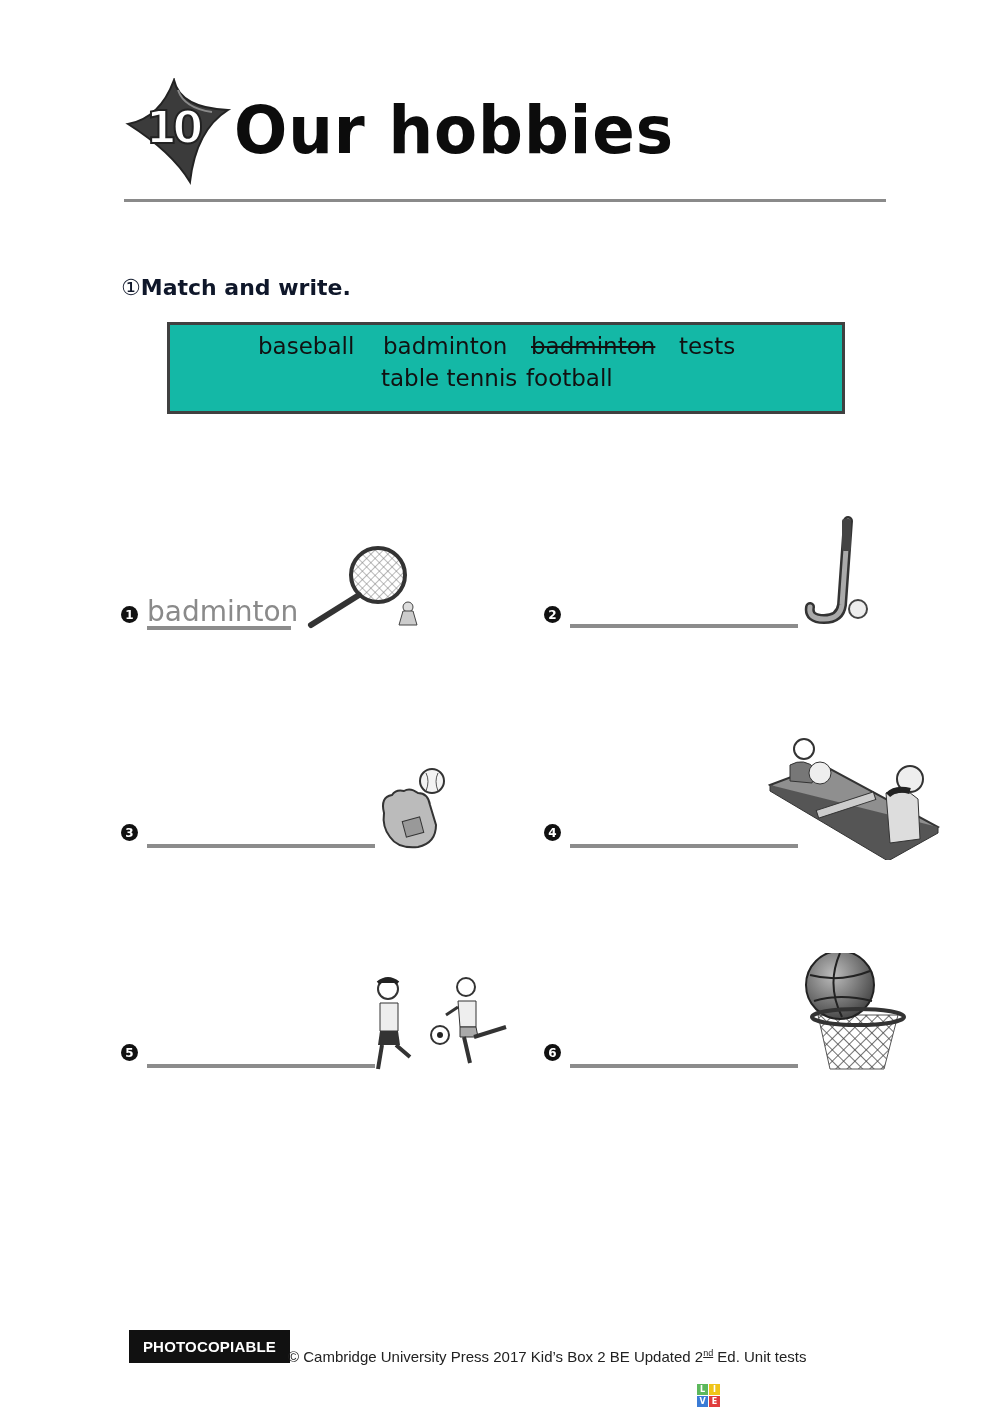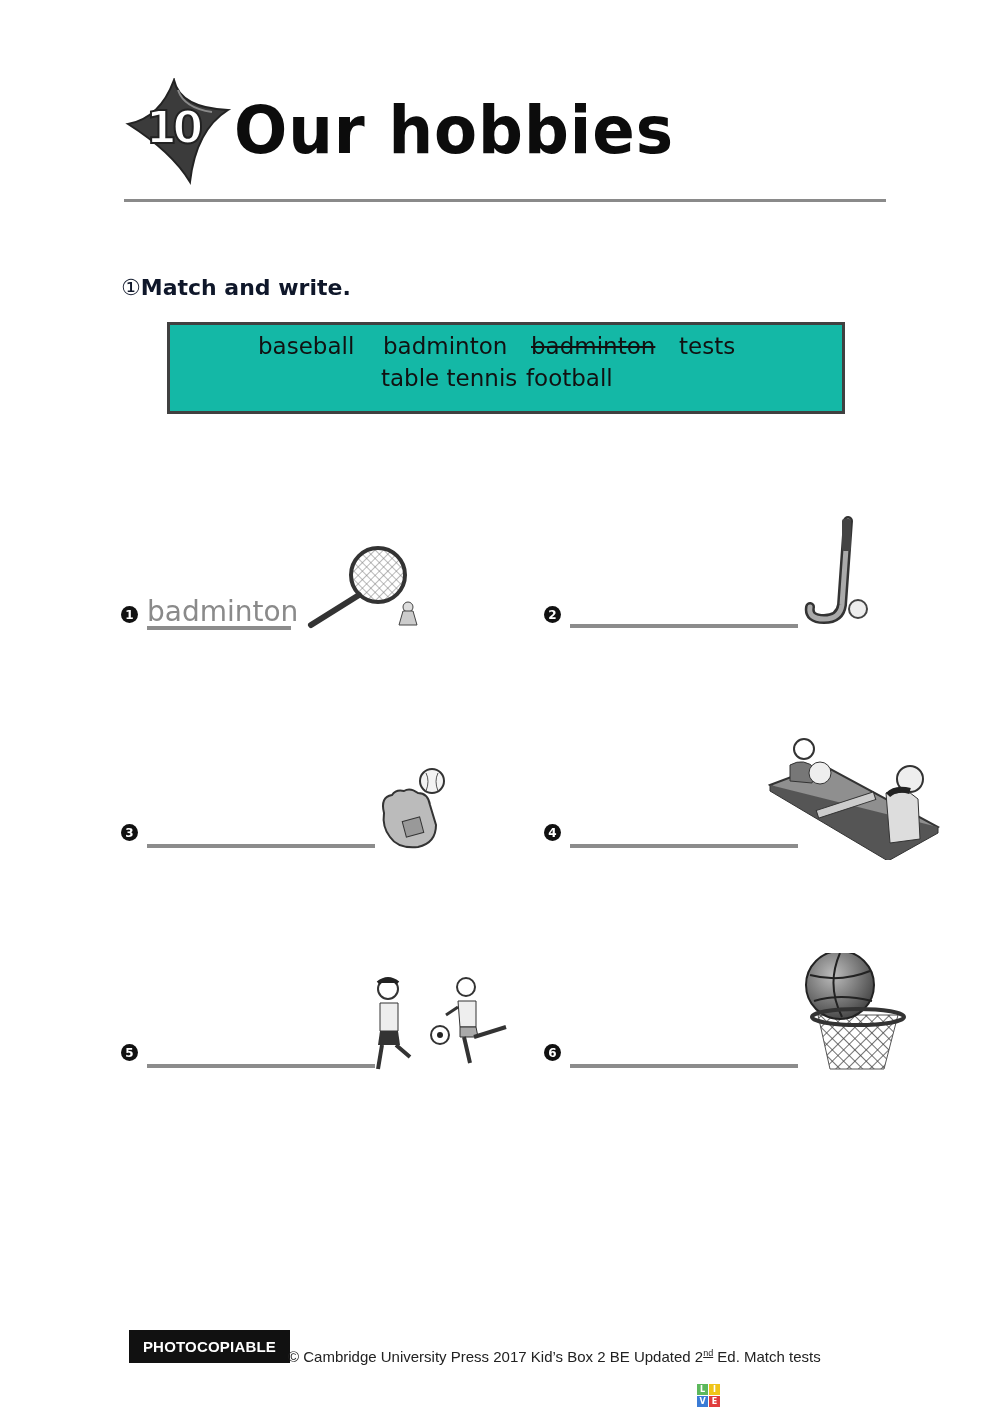--- a/index.html
+++ b/index.html
@@ -182,21 +182,21 @@
       </pattern>
   </defs>
   <path d="M14 62 L26 116 L80 116 L94 62 Z" fill="url(#net2)" stroke="#555"></path>
   <circle cx="36" cy="32" r="34" fill="url(#bball)" stroke="#222" stroke-width="2"></circle>
   <path d="M6 22 Q36 30 66 18 M10 48 Q36 40 68 48 M36 0 Q22 32 38 64" fill="none" stroke="#222" stroke-width="2"></path>
   <ellipse cx="54" cy="64" rx="46" ry="8" fill="none" stroke="#333" stroke-width="4"></ellipse>
 </svg>
 
 <div class="abs photocopiable">PHOTOCOPIABLE</div>
 <div class="abs copyright">
-  <span>© Cambridge University Press 2017 Kid’s Box 2 BE Updated 2</span><sup>nd</sup><span> Ed. Match tests</span>
+  <span>© Cambridge University Press 2017 Kid’s Box 2 BE Updated 2</span><sup>nd</sup><span> Ed. Unit tests</span>
 </div>
 
 <div class="abs lw-logo">
   <div class="lw-squares">
     <span class="lw-sq" style="background:#5cb85c">L</span>
     <span class="lw-sq" style="background:#f0c419">I</span>
     <span class="lw-sq" style="background:#3a7bd5">V</span>
     <span class="lw-sq" style="background:#e03c3c">E</span>
   </div>
 </div>

